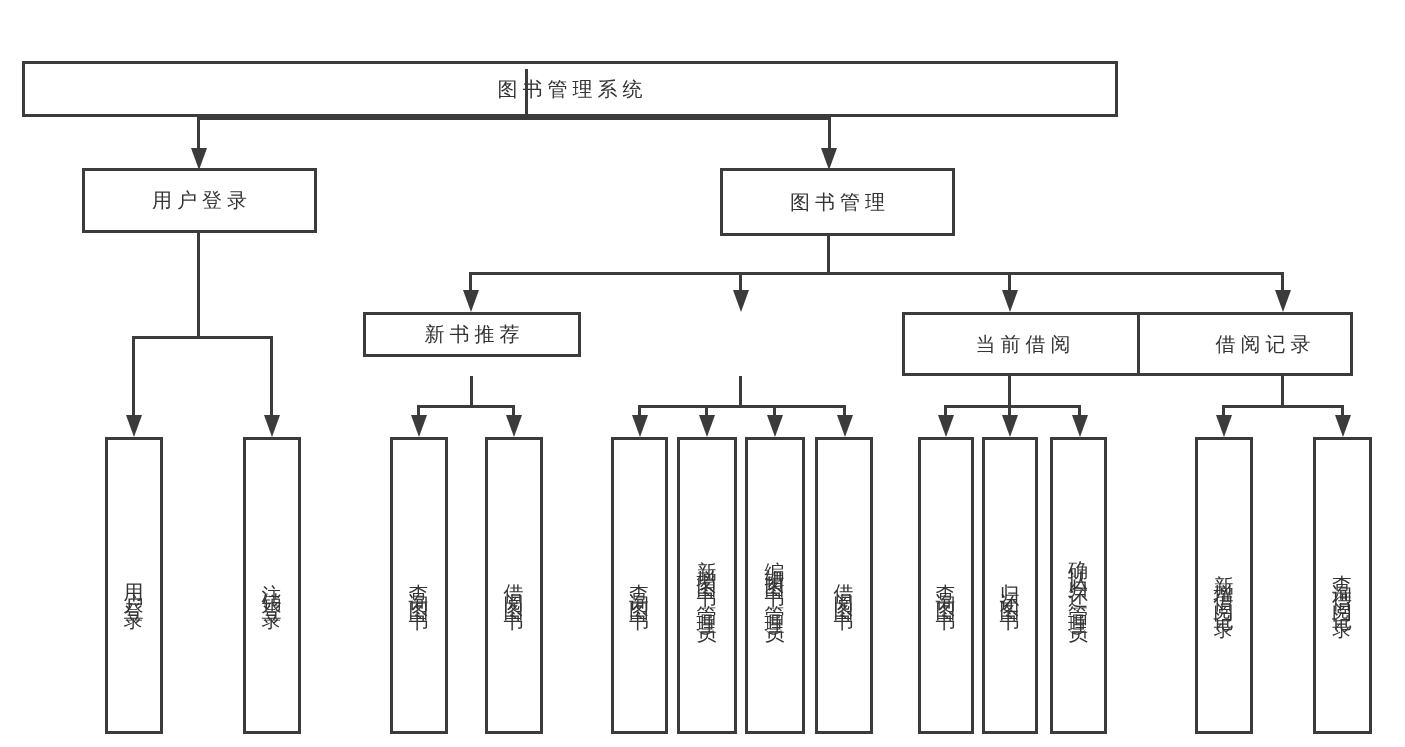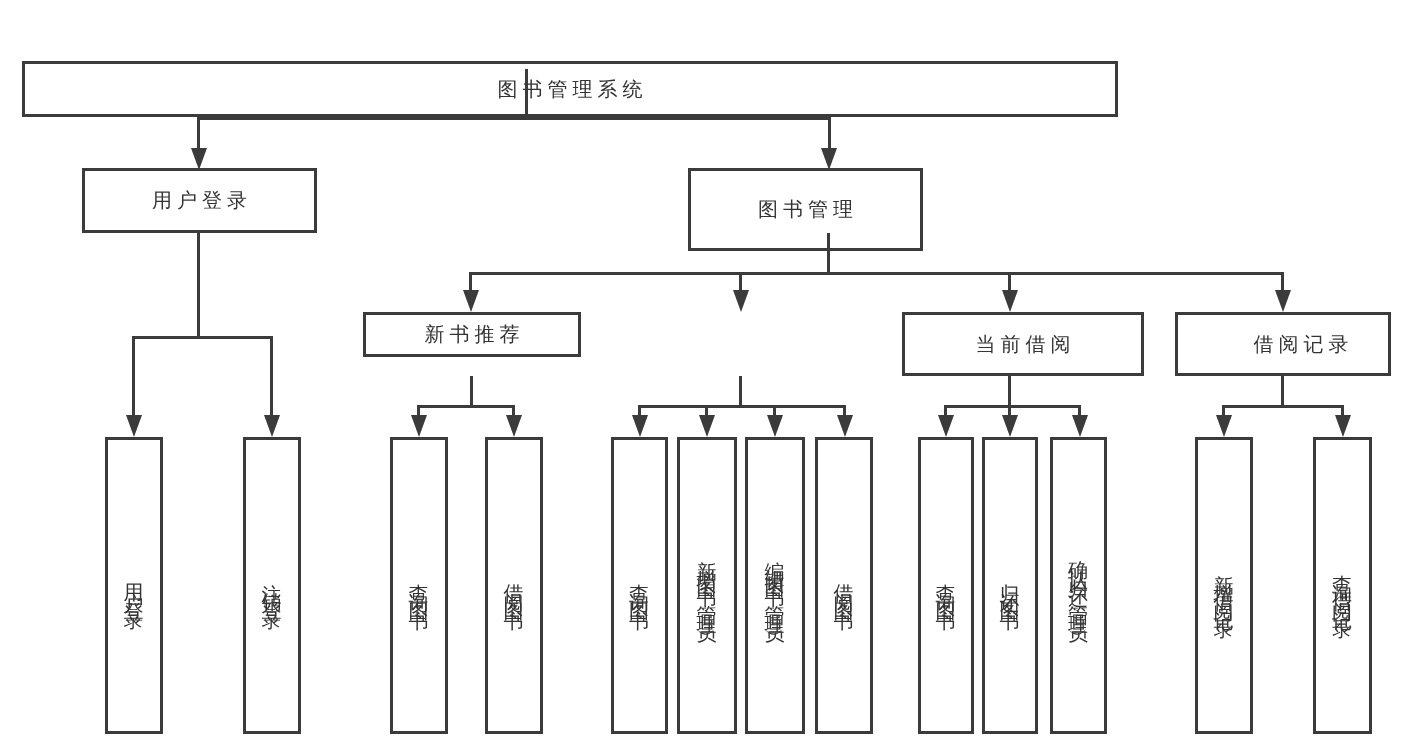--- a/index.html
+++ b/index.html
@@ -72,21 +72,21 @@
   <div class="box hbox" style="left:22px; top:13px; width:1096px; height:56px;margin-top:48px;">图书管理系统</div>
 
   <div class="vline" style="left:525px; top:69px; height:48px;"></div>
   <div class="hline" style="left:197px; top:117px; width:634px;"></div>
   <div class="vline" style="left:197px; top:117px; height:38px;"></div>
   <div class="arrow" style="left:191px; top:148px;"></div>
   <div class="vline" style="left:828px; top:117px; height:38px;"></div>
   <div class="arrow" style="left:821px; top:148px;"></div>
 
   <div class="box hbox" style="left:82px; top:168px; width:235px; height:65px;">用户登录</div>
-  <div class="box hbox" style="left:688px; top:168px; width:235px; height:83px;">图书管理</div>
+  <div class="box hbox" style="left:720px; top:168px; width:235px; height:68px;">图书管理</div>
 
   <div class="vline" style="left:197px; top:233px; height:103px;"></div>
   <div class="hline" style="left:132px; top:336px; width:141px;"></div>
   <div class="vline" style="left:132px; top:336px; height:82px;"></div>
   <div class="arrow" style="left:126px; top:415px;"></div>
   <div class="vline" style="left:270px; top:336px; height:82px;"></div>
   <div class="arrow" style="left:264px; top:415px;"></div>
 
   <div class="vline" style="left:827px; top:233px; height:42px;"></div>
   <div class="hline" style="left:469px; top:272px; width:815px;"></div>
@@ -94,21 +94,21 @@
   <div class="arrow" style="left:463px; top:290px;"></div>
   <div class="vline" style="left:739px; top:272px; height:24px;"></div>
   <div class="arrow" style="left:733px; top:290px;"></div>
   <div class="vline" style="left:1008px; top:272px; height:24px;"></div>
   <div class="arrow" style="left:1002px; top:290px;"></div>
   <div class="vline" style="left:1281px; top:272px; height:24px;"></div>
   <div class="arrow" style="left:1275px; top:290px;"></div>
 
   <div class="box hbox" style="left:363px; top:312px; width:218px; height:45px;">新书推荐</div>
   <div class="box hbox" style="left:902px; top:312px; width:242px; height:64px;">当前借阅</div>
-  <div class="box hbox" style="left:1175px; top:312px; width:216px; height:64px;padding-left:36px;">借阅记录</div>
+  <div class="box hbox" style="left:1137px; top:312px; width:216px; height:64px;padding-left:36px;">借阅记录</div>
 
   <div class="vline" style="left:470px; top:376px; height:32px;"></div>
   <div class="hline" style="left:417px; top:405px; width:98px;"></div>
   <div class="vline" style="left:417px; top:405px; height:13px;"></div>
   <div class="arrow" style="left:411px; top:415px;"></div>
   <div class="vline" style="left:512px; top:405px; height:13px;"></div>
   <div class="arrow" style="left:506px; top:415px;"></div>
 
   <div class="vline" style="left:739px; top:376px; height:32px;"></div>
   <div class="hline" style="left:638px; top:405px; width:208px;"></div>

